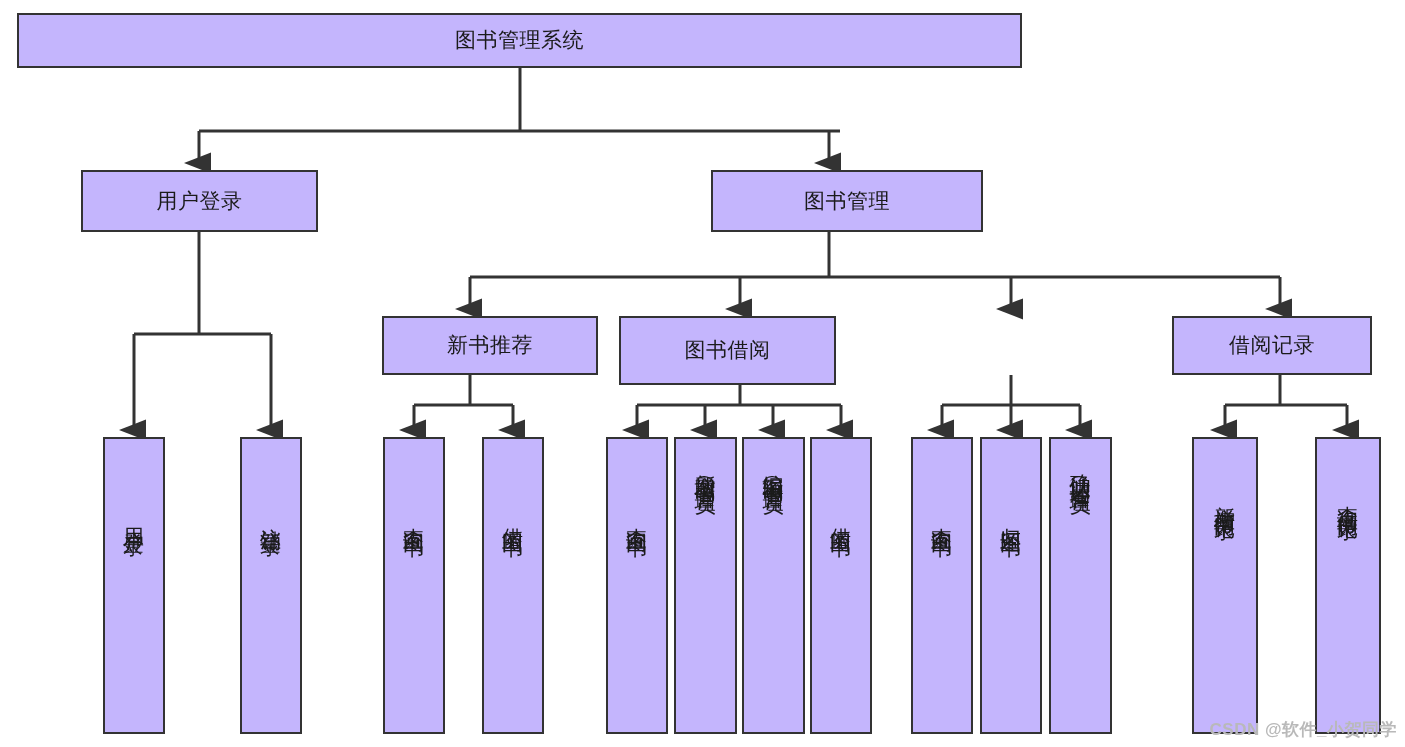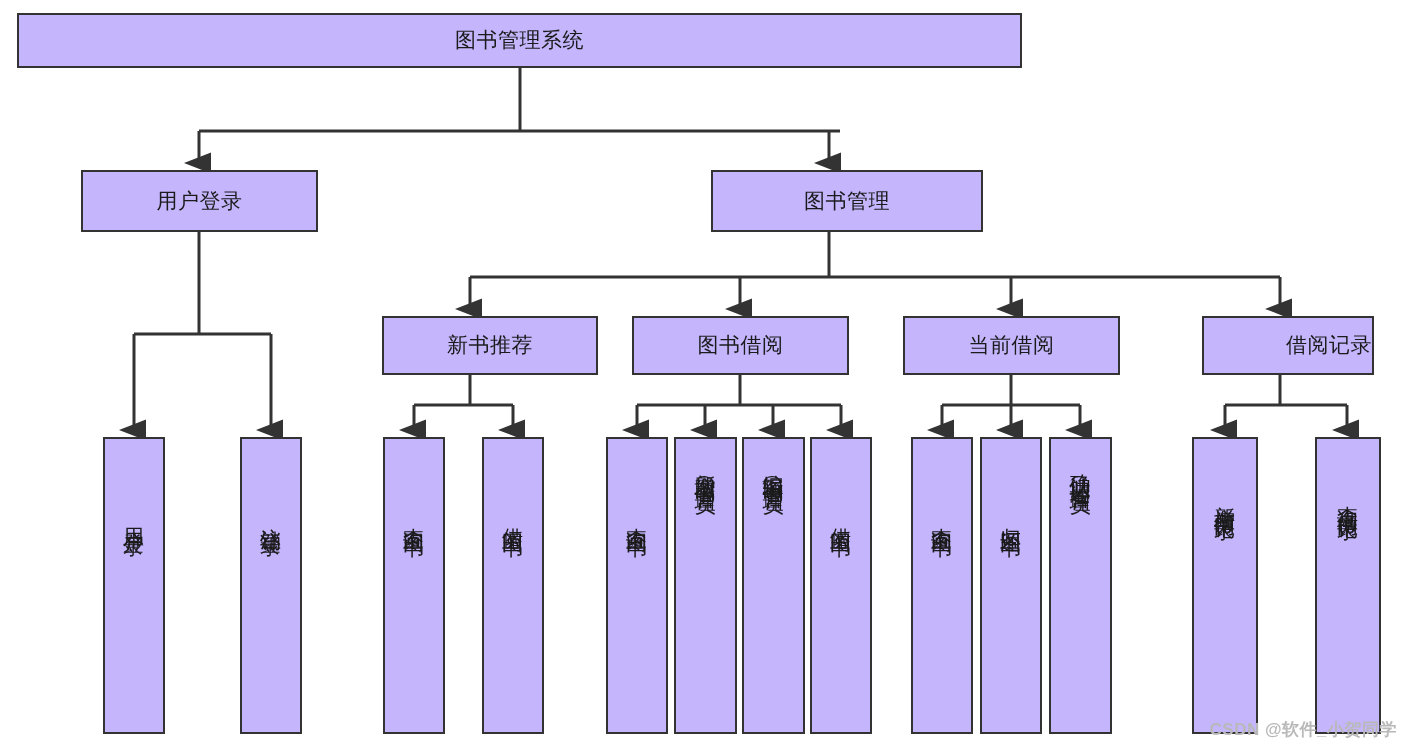--- a/index.html
+++ b/index.html
@@ -141,29 +141,26 @@
   </div>
 
   <div class="node" style="left:711px; top:170px; width:272px; height:62px;">
     <span class="node-label">图书管理</span>
   </div>
 
   <div class="node" style="left:362px; top:316px; width:216px; height:59px;margin-left:20px;">
     <span class="node-label">新书推荐</span>
   </div>
 
-  <div class="node" style="left:632px; top:316px; width:217px; height:59px;font-family:Liberation Serif, serif;">
+  <div class="node" style="left:619px; top:316px; width:217px; height:69px;font-family:Liberation Serif, serif;">
     <span class="node-label">图书借阅</span>
   </div>
 
-  <div class="node" style="left:903px; top:316px; width:217px; height:59px;">
-    <span class="node-label">当前借阅</span>
-  </div>
-
-  <div class="node" style="left:1202px; top:316px; width:172px; height:59px;justify-content:flex-end;">
+
+  <div class="node" style="left:1172px; top:316px; width:200px; height:59px;">
     <span class="node-label">借阅记录</span>
   </div>
 
   <div class="node vertical pad-top" style="left:103px; top:437px; width:62px; height:297px;">
     <span class="node-label">用户登录</span>
   </div>
 
   <div class="node vertical pad-top" style="left:240px; top:437px; width:62px; height:297px;">
     <span class="node-label">注销登录</span>
   </div>

